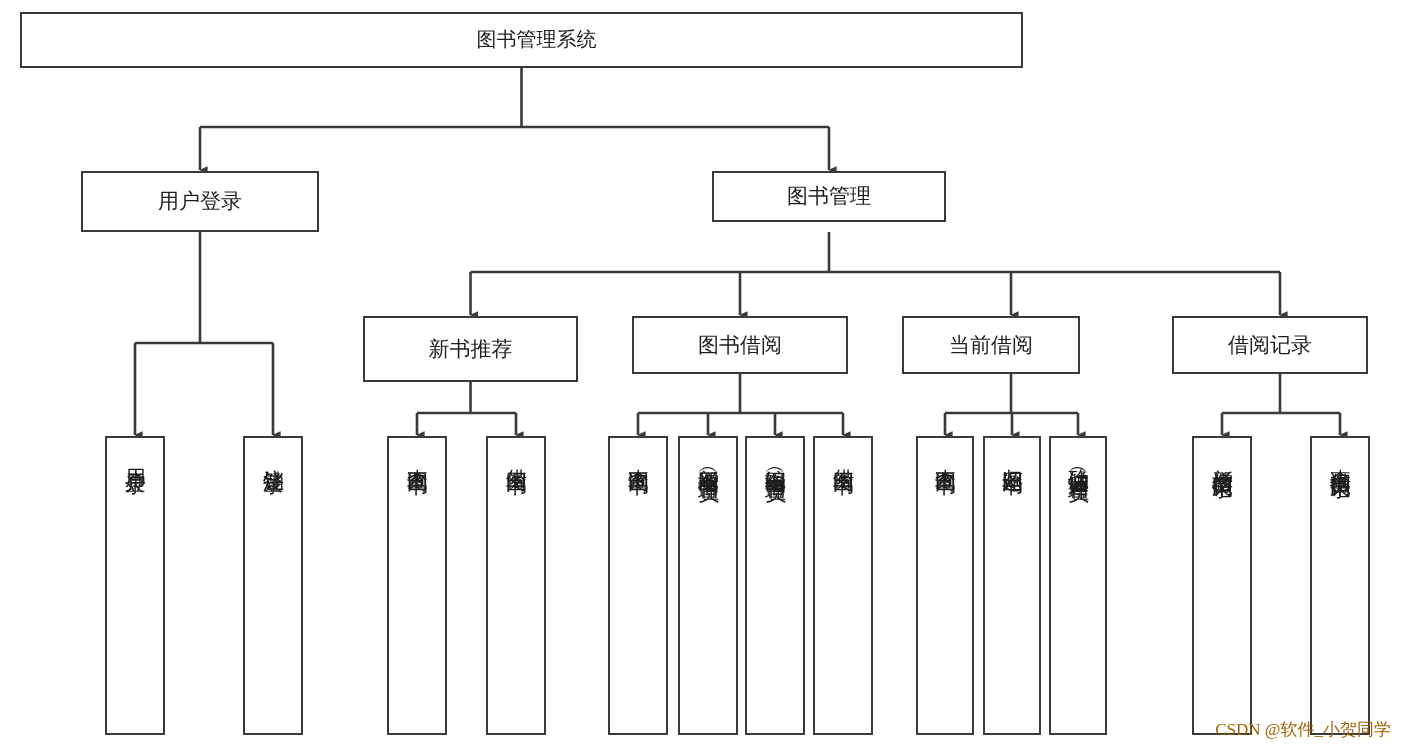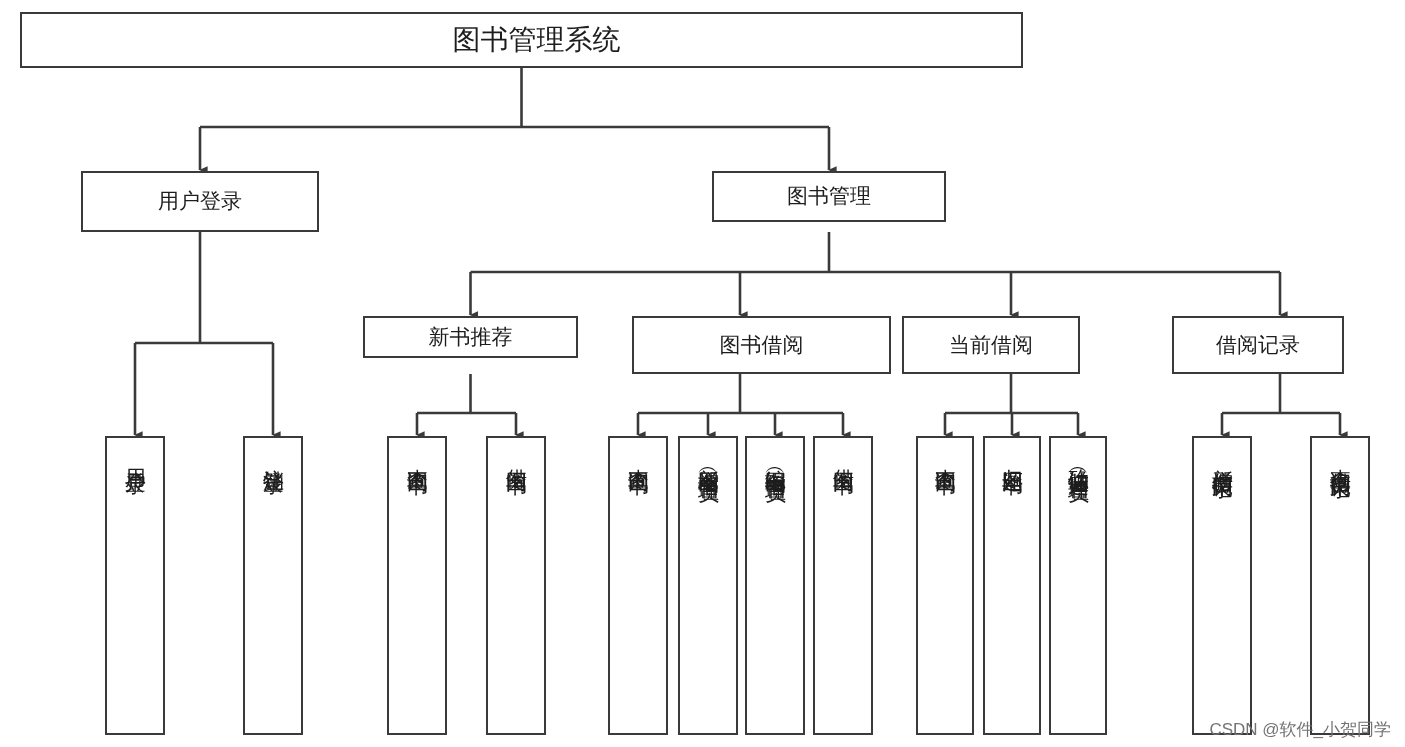--- a/index.html
+++ b/index.html
@@ -38,45 +38,45 @@
   .node .txt {
     display: block;
     text-align: center;
     line-height: 1.18;
     white-space: nowrap;
   }
   .node.horiz .txt {
     font-size: 21px;
   }
   .node.root .txt {
-    font-size: 28px;
+    font-size: 20px;
     margin-left: 30px;
   }
   .node.vert {
     align-items: flex-start;
     justify-content: center;
     padding-top: 14px;
   }
   .node.vert .txt {
     writing-mode: vertical-rl;
     text-orientation: upright;
     font-size: 21px;
     letter-spacing: 2px;
     line-height: 1;
     white-space: nowrap;
   }
   .watermark {
     position: absolute;
     right: 14px;
     bottom: 6px;
     font-size: 17px;
-    color: #737373;
+    color: #a16207;
     z-index: 5;
     white-space: nowrap;
-    font-family: Liberation Sans, sans-serif;
+    font-family: Liberation Serif, serif;
   }
 </style>
 </head>
 <body>
 
 <div id="canvas">
 
   <svg id="edges" viewBox="0 0 1405 747" xmlns="http://www.w3.org/2000/svg">
     <defs>
       <marker id="arrowhead" markerWidth="9" markerHeight="9" refX="4.2" refY="7.6" orient="auto" markerUnits="userSpaceOnUse">
@@ -125,33 +125,33 @@
   </div>
 
   <div class="node horiz" style="left:81px; top:171px; width:238px; height:61px;">
     <span class="txt">用户登录</span>
   </div>
 
   <div class="node horiz" style="left:712px; top:171px; width:234px; height:51px;">
     <span class="txt">图书管理</span>
   </div>
 
-  <div class="node horiz" style="left:363px; top:316px; width:215px; height:42px;">
+  <div class="node horiz" style="left:363px; top:316px; width:215px; height:66px;">
     <span class="txt">新书推荐</span>
   </div>
 
-  <div class="node horiz" style="left:632px; top:316px; width:259px; height:58px;">
+  <div class="node horiz" style="left:632px; top:316px; width:216px; height:58px;">
     <span class="txt">图书借阅</span>
   </div>
 
   <div class="node horiz" style="left:902px; top:316px; width:178px; height:58px;">
     <span class="txt">当前借阅</span>
   </div>
 
-  <div class="node horiz" style="left:1172px; top:316px; width:172px; height:58px;">
+  <div class="node horiz" style="left:1172px; top:316px; width:196px; height:58px;">
     <span class="txt">借阅记录</span>
   </div>
 
   <div id="leaf-layer">
       <div class="node vert" style="left: 105px; top: 436px; width: 60px; height: 299px;">
         <span class="txt">用户登录</span>
       </div>
       <div class="node vert" style="left: 243px; top: 436px; width: 60px; height: 299px;">
         <span class="txt">注销登录</span>
       </div>

